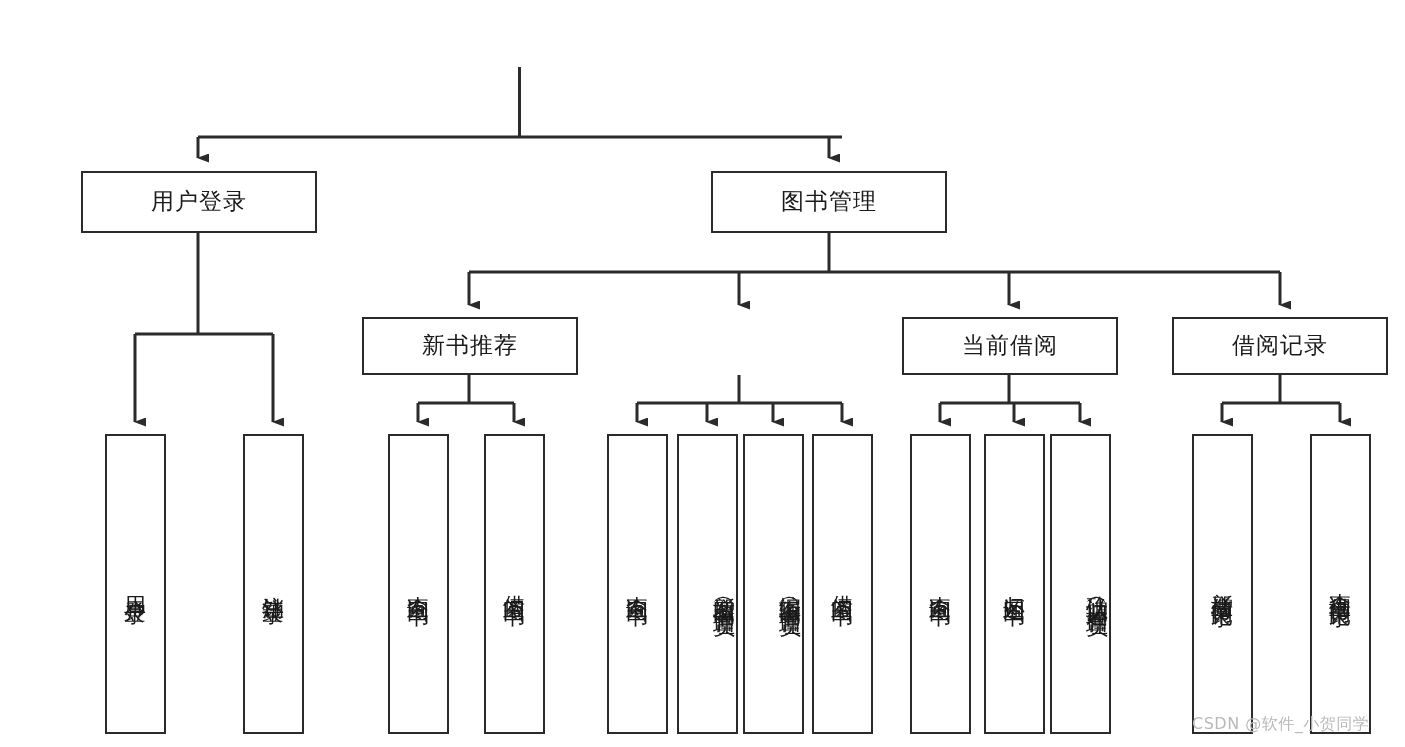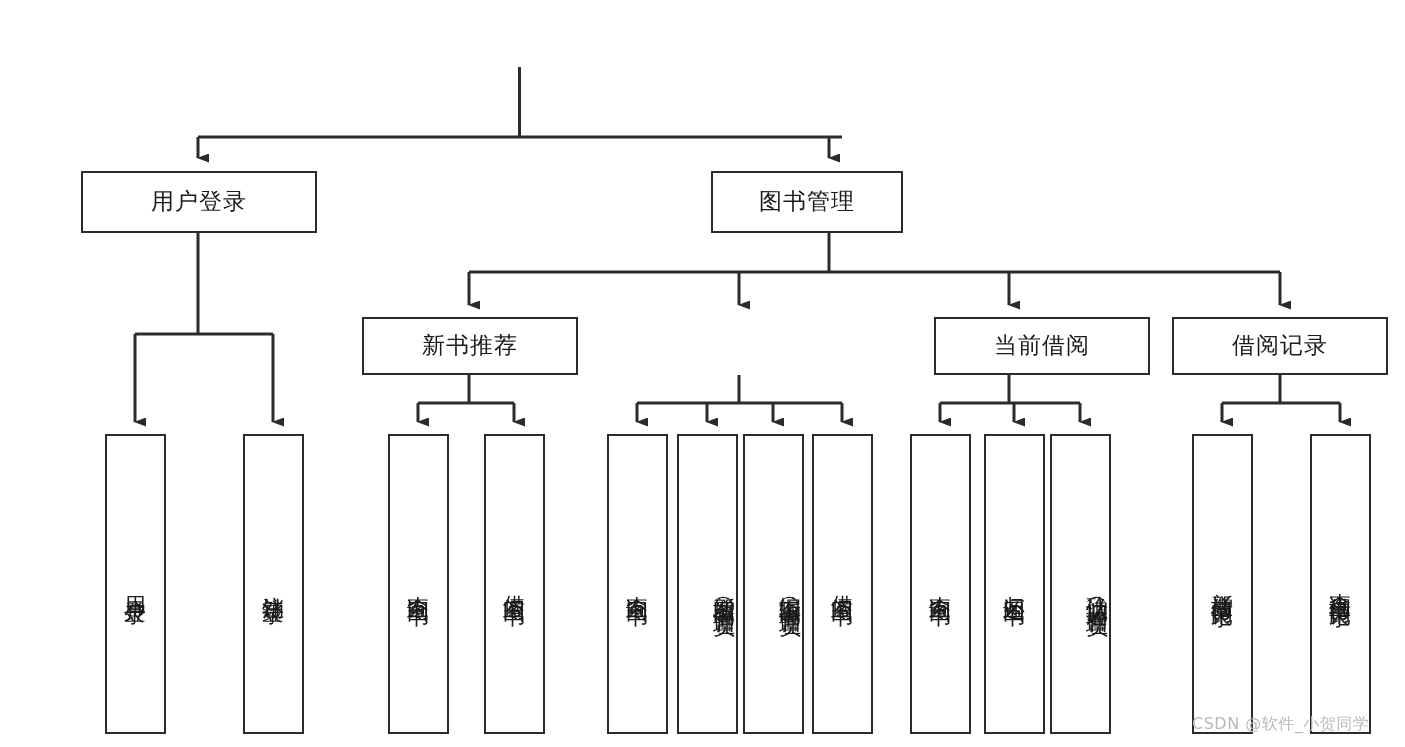--- a/index.html
+++ b/index.html
@@ -132,28 +132,28 @@
       <path d="M 1222 403 L 1340 403"></path>
       <path d="M 1222 403 L 1222 422" marker-end="url(#arrowhead)"></path>
       <path d="M 1340 403 L 1340 422" marker-end="url(#arrowhead)"></path>
     </g>
   </svg>
 
 
   <div class="node node-h" style="left: 81px; top: 171px; width: 236px; height: 62px; border-color: rgb(43, 43, 43); background: rgb(255, 255, 255); color: rgb(26, 26, 26);">
     <span>用户登录</span>
   </div>
-  <div class="node node-h" style="left: 711px; top: 171px; width: 192px; height: 62px; border-color: rgb(43, 43, 43); background: rgb(255, 255, 255); color: rgb(26, 26, 26); font-family: Liberation Serif, serif;">
+  <div class="node node-h" style="left: 711px; top: 171px; width: 236px; height: 62px; border-color: rgb(43, 43, 43); background: rgb(255, 255, 255); color: rgb(26, 26, 26); font-family: Liberation Serif, serif;">
     <span>图书管理</span>
   </div>
 
   <div class="node node-h" style="left: 362px; top: 317px; width: 216px; height: 58px; border-color: rgb(43, 43, 43); background: rgb(255, 255, 255); color: rgb(26, 26, 26);">
     <span>新书推荐</span>
   </div>
-  <div class="node node-h" style="left: 902px; top: 317px; width: 216px; height: 58px; border-color: rgb(43, 43, 43); background: rgb(255, 255, 255); color: rgb(26, 26, 26); margin-left: 32px;">
+  <div class="node node-h" style="left: 902px; top: 317px; width: 216px; height: 58px; border-color: rgb(43, 43, 43); background: rgb(255, 255, 255); color: rgb(26, 26, 26);">
     <span>当前借阅</span>
   </div>
   <div class="node node-h" style="left: 1172px; top: 317px; width: 216px; height: 58px; border-color: rgb(43, 43, 43); background: rgb(255, 255, 255); color: rgb(26, 26, 26); text-align: right;">
     <span>借阅记录</span>
   </div>
 
   <div class="node node-v centered" style="left: 105px; top: 434px; width: 61px; height: 300px; border-color: rgb(43, 43, 43); background: rgb(255, 255, 255); color: rgb(26, 26, 26);">
     <span>用户登录</span>
   </div>
   <div class="node node-v centered" style="left: 243px; top: 434px; width: 61px; height: 300px; border-color: rgb(43, 43, 43); background: rgb(255, 255, 255); color: rgb(26, 26, 26);">

